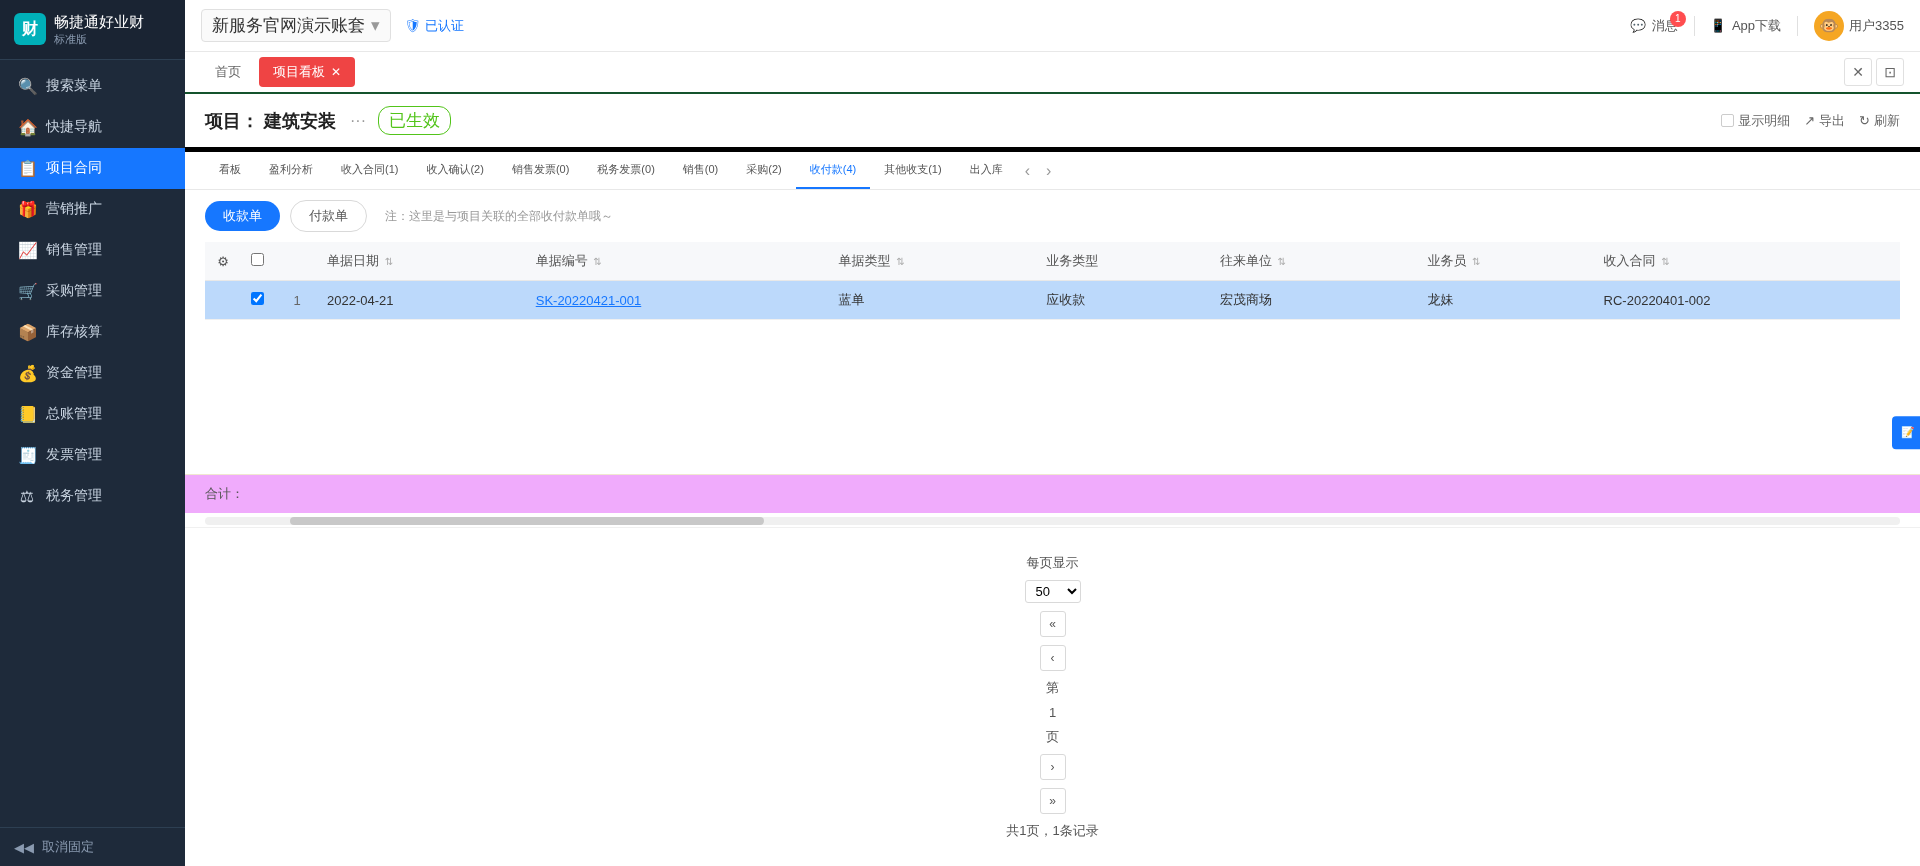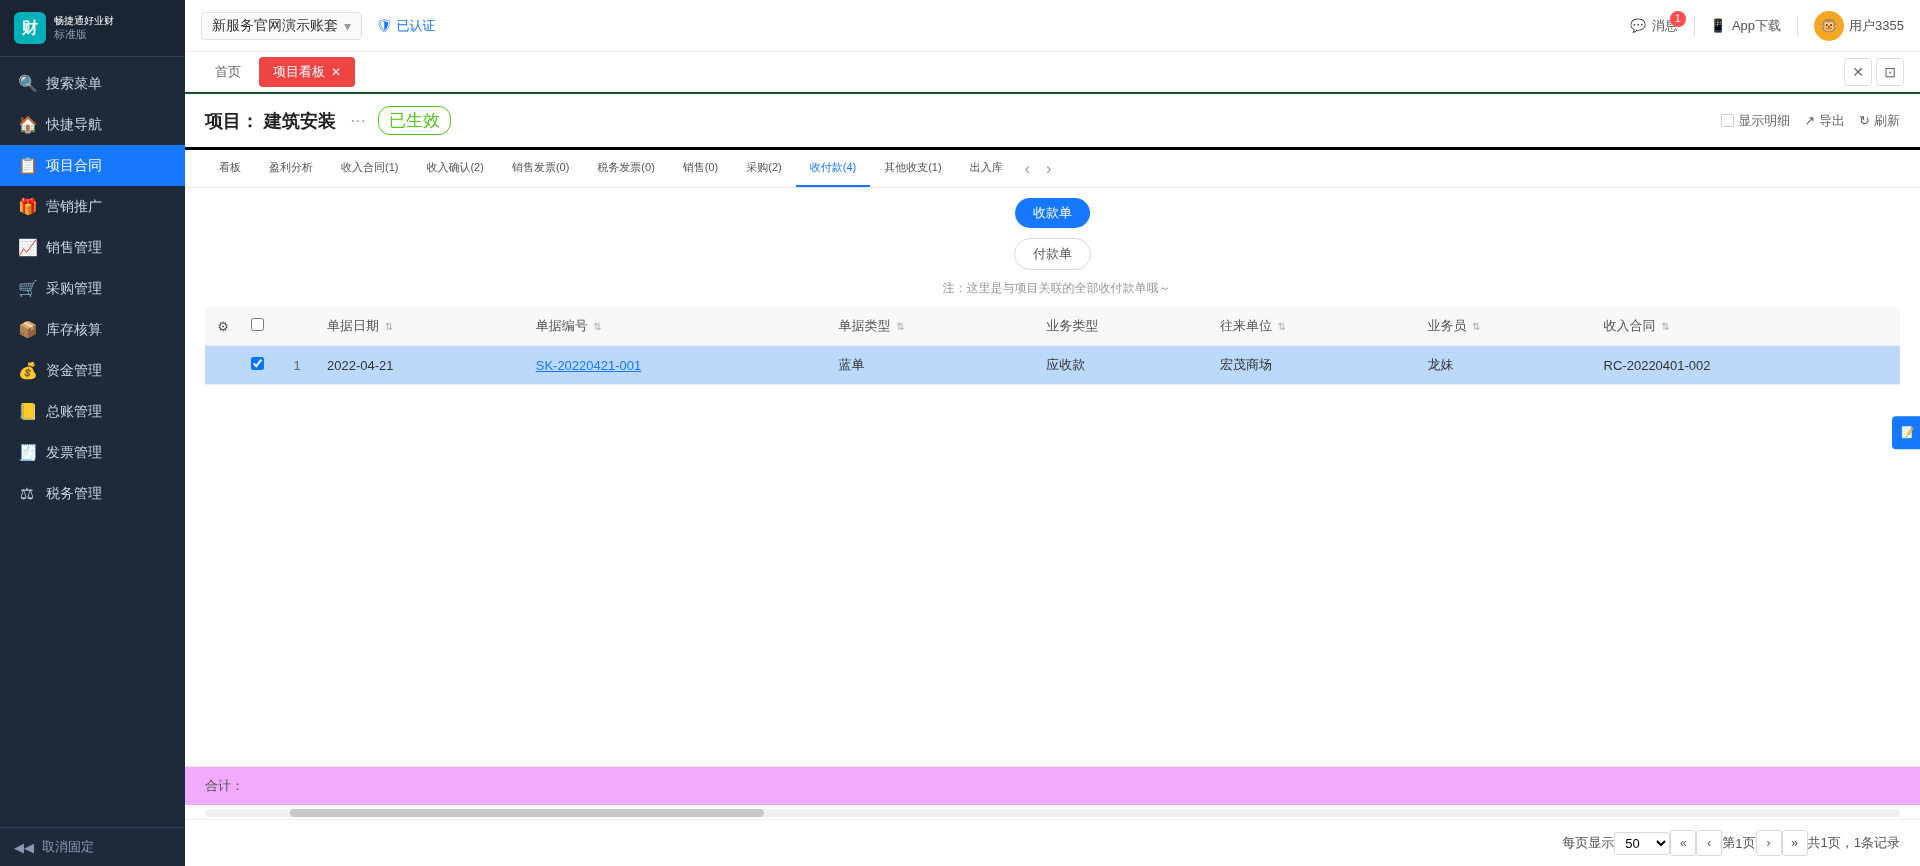--- a/index.html
+++ b/index.html
@@ -25,21 +25,21 @@
     }
     .sidebar-logo .logo-icon {
       width: 32px; height: 32px;
       background: #00b0b9;
       border-radius: 6px;
       display: flex; align-items: center; justify-content: center;
       color: white; font-size: 16px; font-weight: bold;
       margin-right: 8px;
       flex-shrink: 0;
     }
-    .sidebar-logo .logo-text { font-size: 10px; color: #fff; line-height: 1.3; }
+    .sidebar-logo .logo-text { font-size: 15px; color: #fff; line-height: 1.3; }
     .sidebar-logo .logo-sub { font-size: 11px; color: #8a9ab0; }
 
     .sidebar-scroll { overflow-y: auto; flex: 1; }
     .sidebar-nav { padding: 6px 0; }
     .sidebar-item {
       display: flex; align-items: center;
       padding: 11px 18px;
       cursor: pointer;
       color: #c8d3e0;
       transition: background 0.2s;
@@ -75,21 +75,21 @@
       align-items: center;
       padding: 0 16px;
       border-bottom: 1px solid #e8e8e8;
       flex-shrink: 0;
     }
     .topbar-left {
       display: flex; align-items: center; flex: 1;
     }
     .topbar-demo {
       display: flex; align-items: center;
-      font-size: 14px; color: #333;
+      font-size: 17px; color: #333;
       padding: 4px 10px;
       border: 1px solid #e0e0e0;
       border-radius: 4px;
       cursor: pointer;
       background: #fafafa;
     }
     .topbar-demo .chevron { margin-left: 6px; color: #999; }
     .topbar-certified {
       display: flex; align-items: center;
       margin-left: 14px;
@@ -156,21 +156,21 @@
     }
 
     
     .content {
       flex: 1; overflow: hidden; background: #fff; display: flex; flex-direction: column;
     }
 
     
     .project-header {
       padding: 12px 20px;
-      border-bottom: 3px solid #000000;
+      border-bottom: 5px solid #000000;
       display: flex; align-items: center;
       flex-shrink: 0;
       background: #fff;
     }
     .project-title {
       font-size: 18px; font-weight: bold; color: #222;
     }
     .project-title span { color: #222; }
     .project-more {
       margin-left: 14px; color: #999; cursor: pointer; font-size: 16px;
@@ -227,21 +227,20 @@
     .panel-content {
       flex: 1; overflow: hidden; display: flex; flex-direction: column;
       background: #fff;
     }
 
     
     .btn-row {
       padding: 10px 20px;
       display: flex; align-items: center; gap: 10px;
       flex-shrink: 0;
-      flex-direction: column;
     }
     .btn-primary {
       background: #1677ff; color: #fff;
       border: none; border-radius: 20px;
       padding: 6px 18px; font-size: 13px; cursor: pointer;
     }
     .btn-default {
       background: #fff; color: #555;
       border: 1px solid #d9d9d9; border-radius: 20px;
       padding: 6px 18px; font-size: 13px; cursor: pointer;
@@ -301,28 +300,30 @@
       border-radius: 4px;
       position: relative;
     }
     .fake-scrollbar-thumb {
       position: absolute; left: 5%; width: 28%;
       height: 100%; background: #c8c8c8; border-radius: 4px;
     }
 
     
     .pagination {
-      padding: 10px 20px;
+      padding: 26px 20px;
       display: flex;
       align-items: center;
       justify-content: flex-end;
+      gap: 8px;
       font-size: 13px;
       color: #555;
       flex-shrink: 0;
       border-top: 1px solid #f0f0f0;
+      flex-direction: column;
     }
     .page-size-select {
       border: 1px solid #d9d9d9; border-radius: 3px;
       padding: 2px 6px; font-size: 13px; cursor: pointer;
       background: #fff;
     }
     .page-btn {
       width: 26px; height: 26px;
       border: 1px solid #d9d9d9;
       border-radius: 3px;

